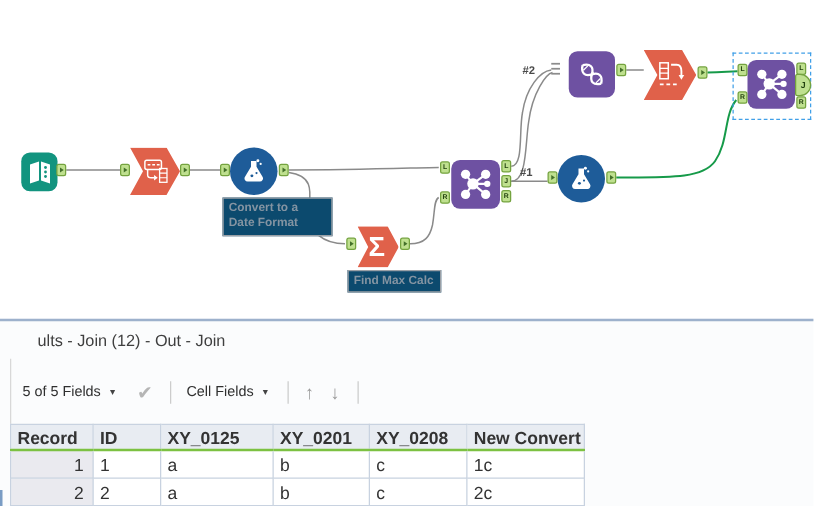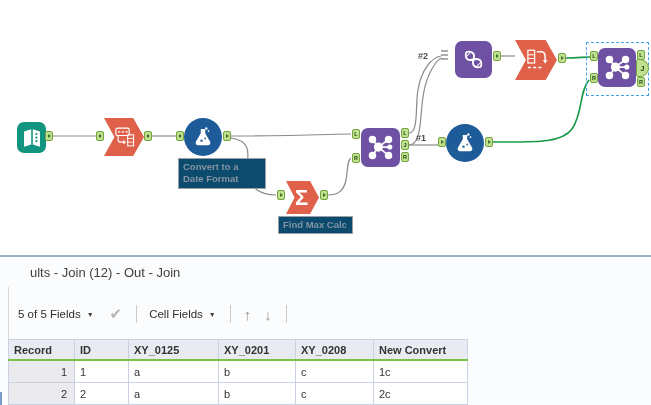--- a/index.html
+++ b/index.html
@@ -41,21 +41,21 @@
   #window-edge{position:absolute;left:0;top:135px;width:2px;height:15px;background:#7a9cc4;}
   #toolbar{position:absolute;left:0;top:42px;width:651px;height:30px;display:flex;align-items:center;
            padding-left:18px;box-sizing:border-box;font-size:11.5px;color:#2f2f2f;}
   .tb-item{display:flex;align-items:center;cursor:default;}
   .caret{font-size:7px;color:#444;margin-left:6px;}
   .tb-check{font-size:15px;color:#b5b5b5;margin-left:16px;}
   .tb-sep{width:1px;height:18px;background:#ccc;margin-left:14px;}
   .tb-arrow{font-size:15px;color:#9a9a9a;margin-left:13px;}
   
   #grid{position:absolute;left:8px;top:82px;border-collapse:collapse;table-layout:fixed;
-        font-size:11px;color:#333;background:#fff;}
+        font-size:14px;color:#333;background:#fff;}
   #grid th{height:19px;background:var(--c-header_bg,#e8ecf2);font-weight:bold;text-align:left;
         padding:0 0 0 5px;border:1px solid var(--c-grid_border,#c8d2e0);
         border-bottom:2px solid var(--c-header_green,#7cc142);white-space:nowrap;overflow:hidden;}
   #grid td{height:21px;border:1px solid var(--c-grid_border,#c8d2e0);padding:0 0 0 5px;
         background:#fff;white-space:nowrap;overflow:hidden;}
   #grid td.rec{background:var(--c-record_bg,#eaeaef);text-align:right;padding:0 7px 0 0;}
 </style>
 </head>
 <body>
 

